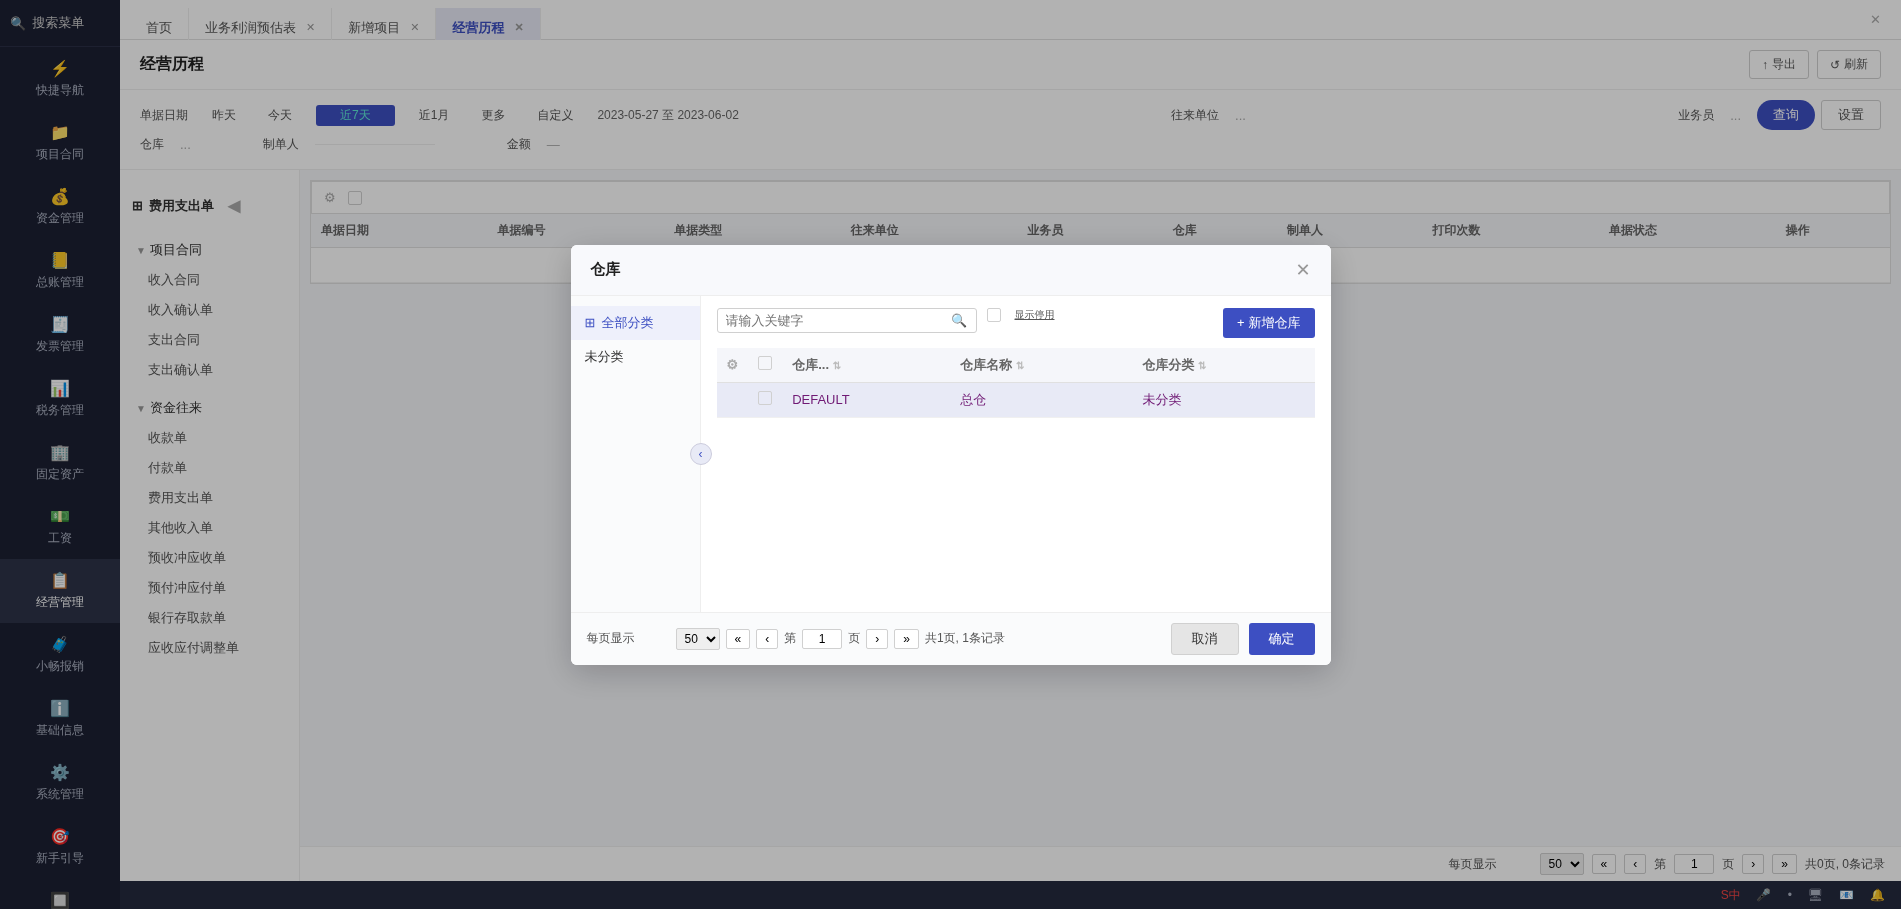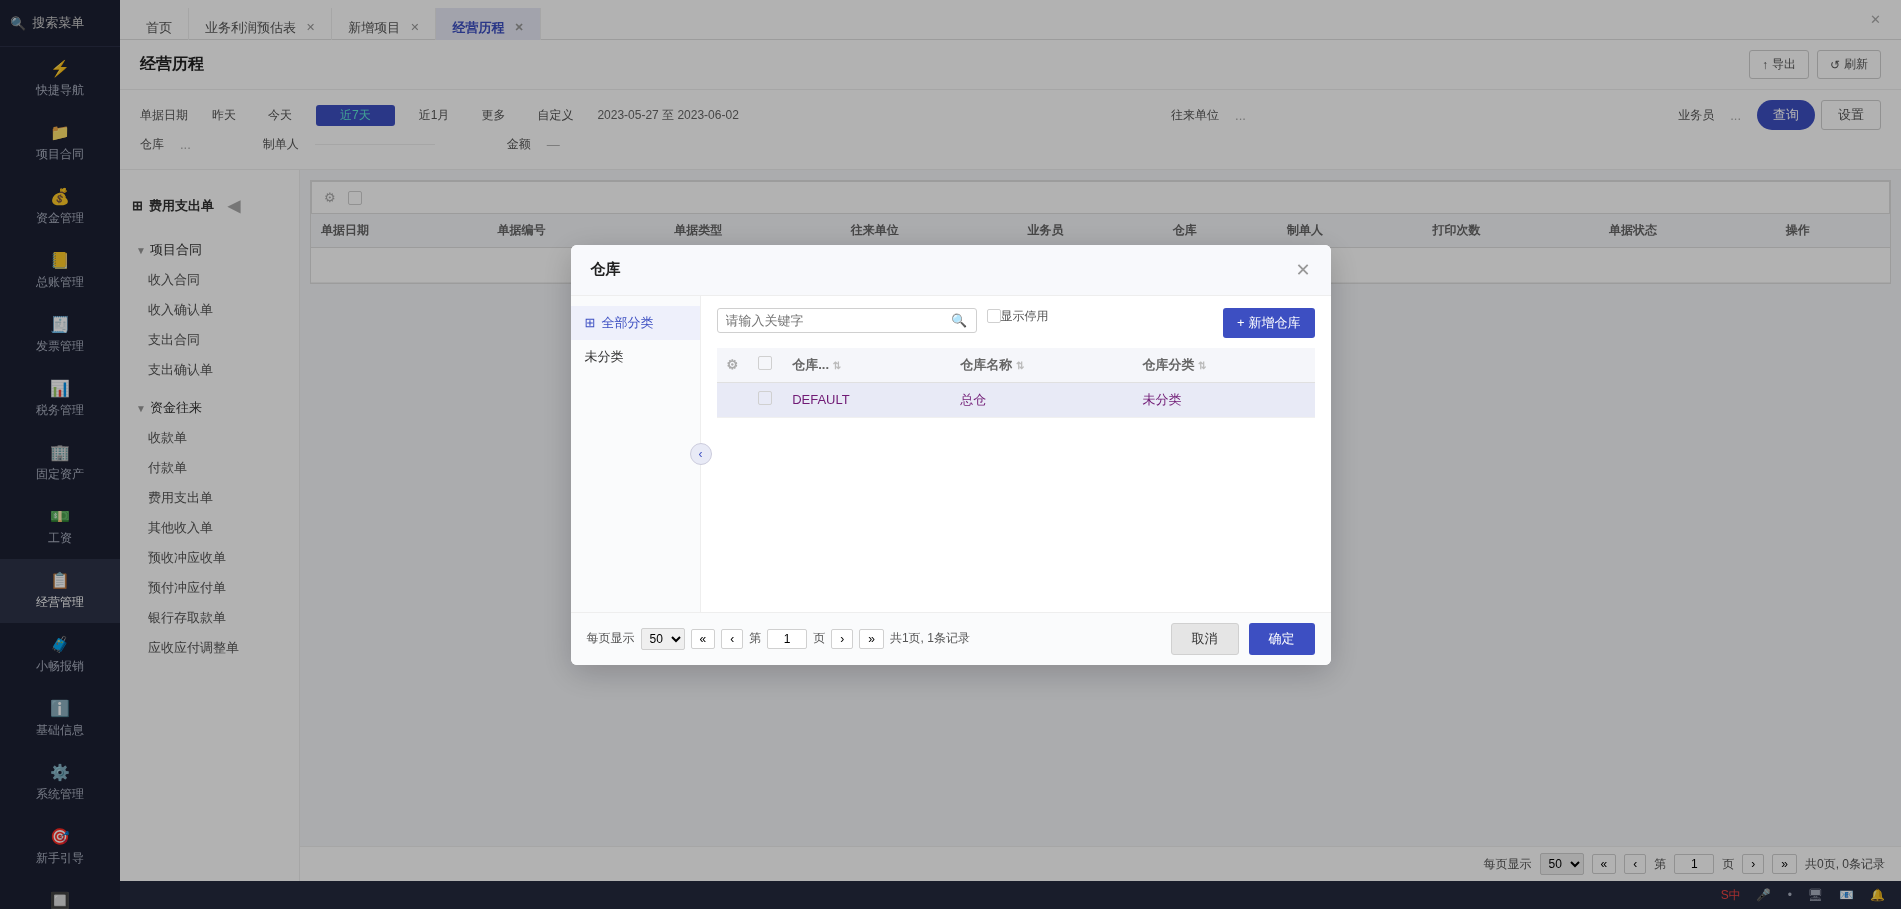--- a/index.html
+++ b/index.html
@@ -70,21 +70,21 @@
     
     .table-area { flex: 1; background: #f5f6fa; padding: 10px; overflow: auto; }
     .table-header-bar { background: #fff; padding: 8px 12px; border: 1px solid #e0e0e0; display: flex; align-items: center; gap: 12px; margin-bottom: 0; }
     .table-container { background: #fff; border: 1px solid #e0e0e0; }
     .data-table { width: 100%; border-collapse: collapse; }
     .data-table th { background: #f5f6fa; border-bottom: 1px solid #e0e0e0; padding: 8px 10px; font-size: 12px; color: #666; text-align: left; white-space: nowrap; }
     .data-table td { border-bottom: 1px solid #f0f0f0; padding: 8px 10px; font-size: 13px; color: #333; }
     .empty-msg { text-align: center; padding: 40px; color: #aaa; font-size: 13px; }
     .pagination-btn { padding: 2px 8px; border: 1px solid #d0d0d0; background: #fff; cursor: pointer; border-radius: 2px; font-size: 12px; }
     .page-input { width: 40px; border: 1px solid #d0d0d0; border-radius: 2px; text-align: center; padding: 2px; font-size: 12px; }
-    .per-page-select { border: 1px solid #d0d0d0; border-radius: 2px; padding: 2px 4px; font-size: 12px; }
+    .per-page-select { border: 1px solid #d0d0d0; border-radius: 2px; padding: 2px 4px; font-size: 12px; margin-left: 35px; }
 
     
     .overlay {
       position: fixed; top: 0; left: 0; width: 100%; height: 100%;
       background: rgba(0,0,0,0.3); z-index: 100;
     }
 
     
     .modal {
       position: fixed; top: 50%; left: 50%; transform: translate(-50%, -50%);
@@ -101,21 +101,21 @@
     .modal-body { display: flex; flex: 1; }
     .modal-left { width: 130px; border-right: 1px solid #eee; padding: 10px 0; background: #fafbfc; position: relative; }
     .modal-left-item { padding: 8px 14px; font-size: 13px; color: #333; cursor: pointer; display: flex; align-items: center; gap: 6px; }
     .modal-left-item.active { background: #eef0fb; color: #3d4fc2; }
     .modal-left-toggle { position: absolute; right: -12px; top: 50%; transform: translateY(-50%); background: #e8eaf6; border-radius: 50%; width: 22px; height: 22px; display: flex; align-items: center; justify-content: center; cursor: pointer; font-size: 12px; color: #3d4fc2; z-index: 5; border: 1px solid #ccd; }
     .modal-right { flex: 1; display: flex; flex-direction: column; padding: 12px 16px; }
     .modal-toolbar { display: flex; align-items: flex-start; gap: 10px; margin-bottom: 10px; }
     .modal-search-box { display: flex; align-items: center; border: 1px solid #d0d0d0; border-radius: 3px; padding: 4px 8px; flex: 1; max-width: 260px; }
     .modal-search-box input { border: none; outline: none; font-size: 13px; background: transparent; flex: 1; }
     .modal-search-icon { color: #aaa; cursor: pointer; }
-    .show-disabled { display: flex; align-items: center; gap: 0; font-size: 12px; color: #555; }
+    .show-disabled { display: flex; align-items: center; gap: 14px; font-size: 10px; color: #555; text-decoration: underline; }
     .checkbox-custom { width: 14px; height: 14px; border: 1px solid #d0d0d0; border-radius: 2px; display: inline-block; cursor: pointer; }
     .btn-add-warehouse { background: #3d4fc2; color: #fff; border: none; border-radius: 3px; padding: 6px 14px; font-size: 13px; cursor: pointer; display: flex; align-items: center; gap: 4px; margin-left: auto; }
     .modal-table { width: 100%; border-collapse: collapse; font-size: 13px; }
     .modal-table th { background: #f5f6fa; border-bottom: 1px solid #e0e0e0; padding: 8px 10px; color: #666; text-align: left; }
     .modal-table td { border-bottom: 1px solid #f0f0f0; padding: 8px 10px; color: #701a75; }
     .modal-table tr.selected td { background: #e8eaf6; }
     .modal-footer { display: flex; align-items: center; justify-content: space-between; padding: 10px 16px; border-top: 1px solid #eee; background: #fafbfc; border-radius: 0 0 6px 6px; }
     .modal-pagination { display: flex; align-items: center; gap: 6px; font-size: 12px; color: #555; }
     .modal-page-input { width: 40px; border: 1px solid #d0d0d0; border-radius: 2px; text-align: center; padding: 2px; font-size: 12px; }
     .modal-footer-actions { display: flex; gap: 10px; }

